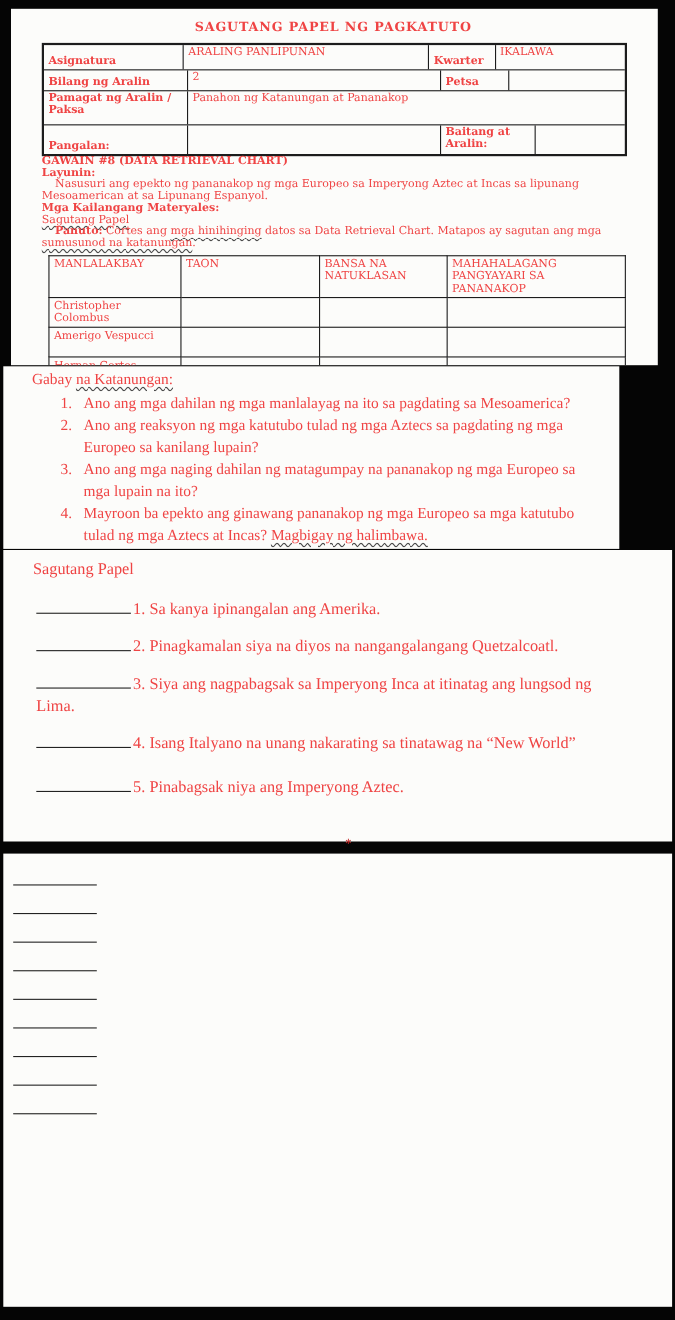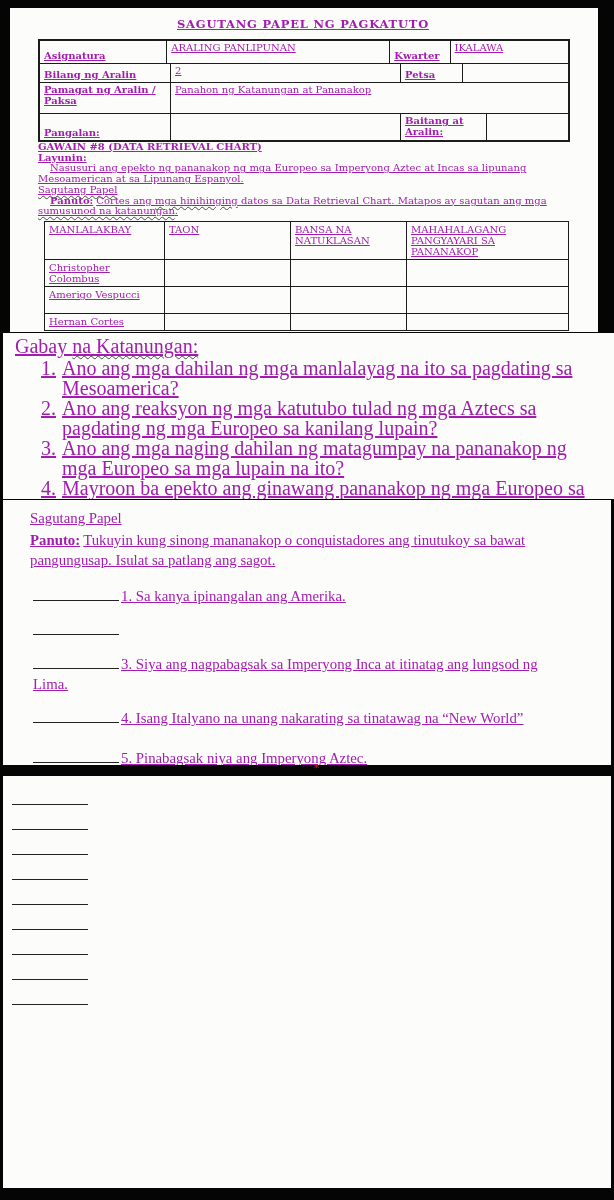--- a/index.html
+++ b/index.html
@@ -1,21 +1,21 @@
 <!DOCTYPE html>
 <html><head>
 <meta charset="utf-8">
 <style>
   html,body{margin:0;padding:0;}
   body{
     width:614px;height:1200px;position:relative;overflow:hidden;
     background:#050505;
     font-family:"DejaVu Serif",serif;
   }
-  .page{position:absolute;background:#fcfcfa;color:#a21caf;overflow:hidden;box-sizing:border-box;text-decoration:underline;}
+  .page{position:absolute;background:#fcfcfa;color:#ef4444;overflow:hidden;box-sizing:border-box;}
 
   
   #page1{left:10px;top:8px;width:588px;height:324px;padding:10px 30px 0 28px;}
   .p1-title{text-align:center;font-weight:bold;font-size:11.5px;letter-spacing:0.8px;line-height:13px;}
   .itable{border:2px solid #1c1c1c;width:528px;font-size:10px;line-height:10.5px;margin-top:8px;}
   .irow{display:flex;border-top:1px solid #1c1c1c;}
   .irow:first-child{border-top:none;}
   .icell{border-left:1px solid #1c1c1c;padding:2px 4px;display:flex;align-items:flex-end;box-sizing:border-box;}
   .icell:first-child{border-left:none;}
   .icell.top{align-items:flex-start;}
@@ -28,22 +28,22 @@
   .chart th,.chart td{border:1px solid #1c1c1c;padding:2px 4px;text-align:left;vertical-align:top;font-weight:normal;}
   .chart tr.tall td{height:22px;}
   .chart tr.short td{height:12px;}
 
   .squiggle{
     text-decoration-line:underline;text-decoration-style:wavy;
     text-decoration-color:#4a4a4a;text-decoration-thickness:1px;text-underline-offset:2px;
   }
 
   
-  #page2{left:3px;top:333px;width:612px;height:166px;padding:3px 24px 0 12px;
-         font-family:"Liberation Serif",serif;font-size:20px;line-height:20px;}
+  #page2{left:3px;top:333px;width:560px;height:166px;padding:3px 24px 0 26px;
+         font-family:"Liberation Serif",serif;font-size:14px;line-height:20px;}
   .p2-head{margin-bottom:2px;}
   .qlist{padding-left:26px;}
   .q{display:flex;}
   .qnum{width:21px;flex:none;}
   .qtxt{flex:1;}
 
   
   #page3{left:3px;top:500px;width:608px;height:265px;padding:8px 36px 0 27px;
          font-family:"Liberation Serif",serif;font-size:14.8px;line-height:20px;}
   .p3-panuto{margin:2px 0 0 0;}
@@ -90,20 +90,21 @@
       <div class="icell b" style="width:130px">Pangalan:</div>
       <div class="icell" style="width:230px"></div>
       <div class="icell b top" style="width:86px">Baitang at Aralin:</div>
       <div class="icell" style="width:82px"></div>
     </div>
   </div>
 
   <p class="mt5 b">GAWAIN #8 (DATA RETRIEVAL CHART)</p>
   <p class="b">Layunin:</p>
   <p class="ind">Nasusuri ang epekto ng pananakop ng mga Europeo sa Imperyong Aztec at Incas sa lipunang Mesoamerican at sa Lipunang Espanyol.</p>
+  <p class="b">Mga Kailangang Materyales:</p>
   <p><span class="squiggle">Sagutang Papel</span></p>
   <p class="ind"><span class="lab">Panuto:</span><span><span>Cortes ang </span><span class="squiggle">mga hinihinging</span><span> datos sa Data Retrieval Chart. Matapos ay sagutan ang mga </span><span class="squiggle">sumusunod na katanungan</span><span>.</span></span></p>
 
   <table class="chart">
     <colgroup>
       <col style="width:120px">
         <col style="width:126px">
         <col style="width:116px">
         <col style="width:162px">
     </colgroup>
@@ -153,24 +154,23 @@
     </div>
     <div class="q">
       <span class="qnum">4.</span>
       <span class="qtxt"><span>Mayroon ba epekto ang ginawang pananakop ng mga Europeo sa mga katutubo tulad ng mga Aztecs at Incas? </span><span class="squiggle">Magbigay ng halimbawa.</span></span>
     </div>
   </div>
 </div>
 
 <div class="page" id="page3">
   <div>Sagutang Papel</div>
-  <p class="p3-panuto"><span class="lab">Panuto:</span><span>Tukuyin kung sinong mananakop o conquistadores ang tinutukoy sa bawat pangungusap. Isulat sa patlang ang sagot.</span></p>
   <div class="fill-list">
     <div class="fill-item"><span class="blank b3"></span><span>1. Sa kanya ipinangalan ang Amerika.</span></div>
-    <div class="fill-item"><span class="blank b3"></span></div>
+    <div class="fill-item"><span class="blank b3"></span><span>2. Pinagkamalan siya na diyos na nangangalangang Quetzalcoatl.</span></div>
     <div class="fill-item"><span class="blank b3"></span><span>3. Siya ang nagpabagsak sa Imperyong Inca at itinatag ang lungsod ng Lima.</span></div>
     <div class="fill-item mb26"><span class="blank b3"></span><span>4. Isang Italyano na unang nakarating sa tinatawag na “New World”</span></div>
     <div class="fill-item"><span class="blank b3"></span><span>5. Pinabagsak niya ang Imperyong Aztec.</span></div>
   </div>
 </div>
 
 <div class="red-mark">*</div>
 
 <div class="page" id="page4">
   <div class="fill4"><span class="blank b4"></span><span></span></div>

